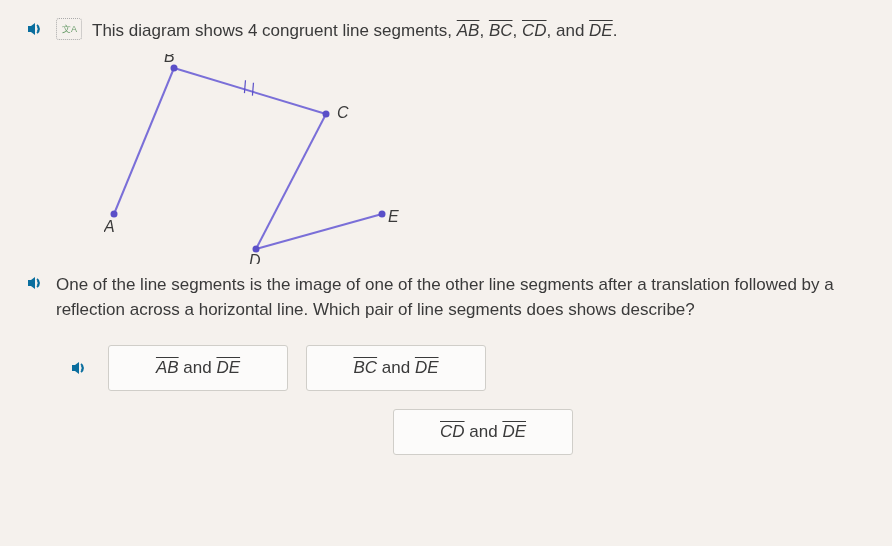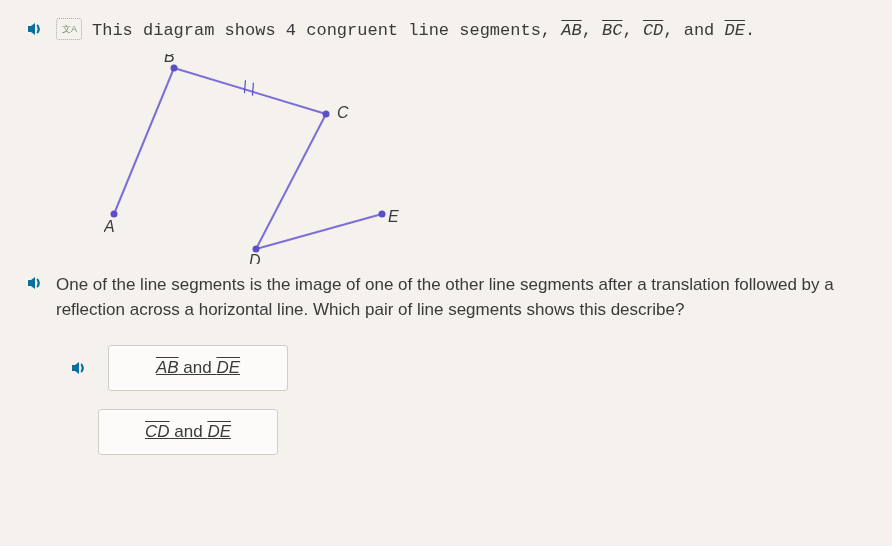--- a/index.html
+++ b/index.html
@@ -33,21 +33,20 @@
       align-items: center;
       justify-content: center;
       border: 1px dotted #aaa;
       border-radius: 3px;
       color: #6b9d6b;
       font-size: 11px;
       flex-shrink: 0;
     }
     .question-text {
       flex: 1;
-      font-family: Liberation Mono, monospace;
     }
     .overline {
       text-decoration: overline;
       font-style: italic;
     }
     .diagram-container {
       margin: 10px 0 18px 80px;
       position: relative;
       width: 300px;
       height: 200px;
@@ -64,21 +63,20 @@
       margin-top: 22px;
       margin-left: 44px;
       display: flex;
       flex-direction: column;
       gap: 18px;
     }
     .answers-row {
       display: flex;
       align-items: center;
       gap: 18px;
-      text-decoration: underline;
     }
     .answer-btn {
       background: #fcfbfa;
       border: 1px solid #d0cec9;
       border-radius: 3px;
       padding: 12px 0;
       width: 180px;
       text-align: center;
       font-size: 17px;
       color: #3a3a3a;
@@ -131,34 +129,37 @@
 </div>
 
 <div class="instruction-row">
   <span class="sound-icon">
     <svg width="20" height="20" viewBox="0 0 20 20">
       <path d="M3 7 L6 7 L10 4 L10 16 L6 13 L3 13 Z" fill="#0a6e9e"></path>
       <path d="M12 6 A5 5 0 0 1 12 14" stroke="#0a6e9e" stroke-width="1.8" fill="none"></path>
       <path d="M12.5 8 A2.5 2.5 0 0 1 12.5 12" stroke="#0a6e9e" stroke-width="1.6" fill="none"></path>
     </svg>
   </span>
-  <div class="instruction-text">One of the line segments is the image of one of the other line segments after a translation followed by a reflection across a horizontal line. Which pair of line segments shows this describe?</div>
+  <div class="instruction-text">One of the line segments is the image of one of the other line segments after a translation followed by a reflection across a horizontal line. Which pair of line segments does shows describe?</div>
 </div>
 
 <div class="answers">
   <div class="answers-row">
     <span class="sound-icon">
       <svg width="20" height="20" viewBox="0 0 20 20">
         <path d="M3 7 L6 7 L10 4 L10 16 L6 13 L3 13 Z" fill="#0a6e9e"></path>
         <path d="M12 6 A5 5 0 0 1 12 14" stroke="#0a6e9e" stroke-width="1.8" fill="none"></path>
         <path d="M12.5 8 A2.5 2.5 0 0 1 12.5 12" stroke="#0a6e9e" stroke-width="1.6" fill="none"></path>
       </svg>
     </span>
     <button class="answer-btn">
       <span class="overline">AB</span><span style="font-style:normal"> and </span><span class="overline">DE</span>
     </button>
+    <button class="answer-btn">
+      <span class="overline">BC</span><span style="font-style:normal"> and </span><span class="overline">DE</span>
+    </button>
   </div>
-  <div class="answers-row" style="padding-left:30px;">
+  <div class="answers-row" style="padding-left:30px;flex-direction:column;">
     <button class="answer-btn">
       <span class="overline">CD</span><span style="font-style:normal"> and </span><span class="overline">DE</span>
     </button>
   </div>
 </div>
 
 </body></html>

